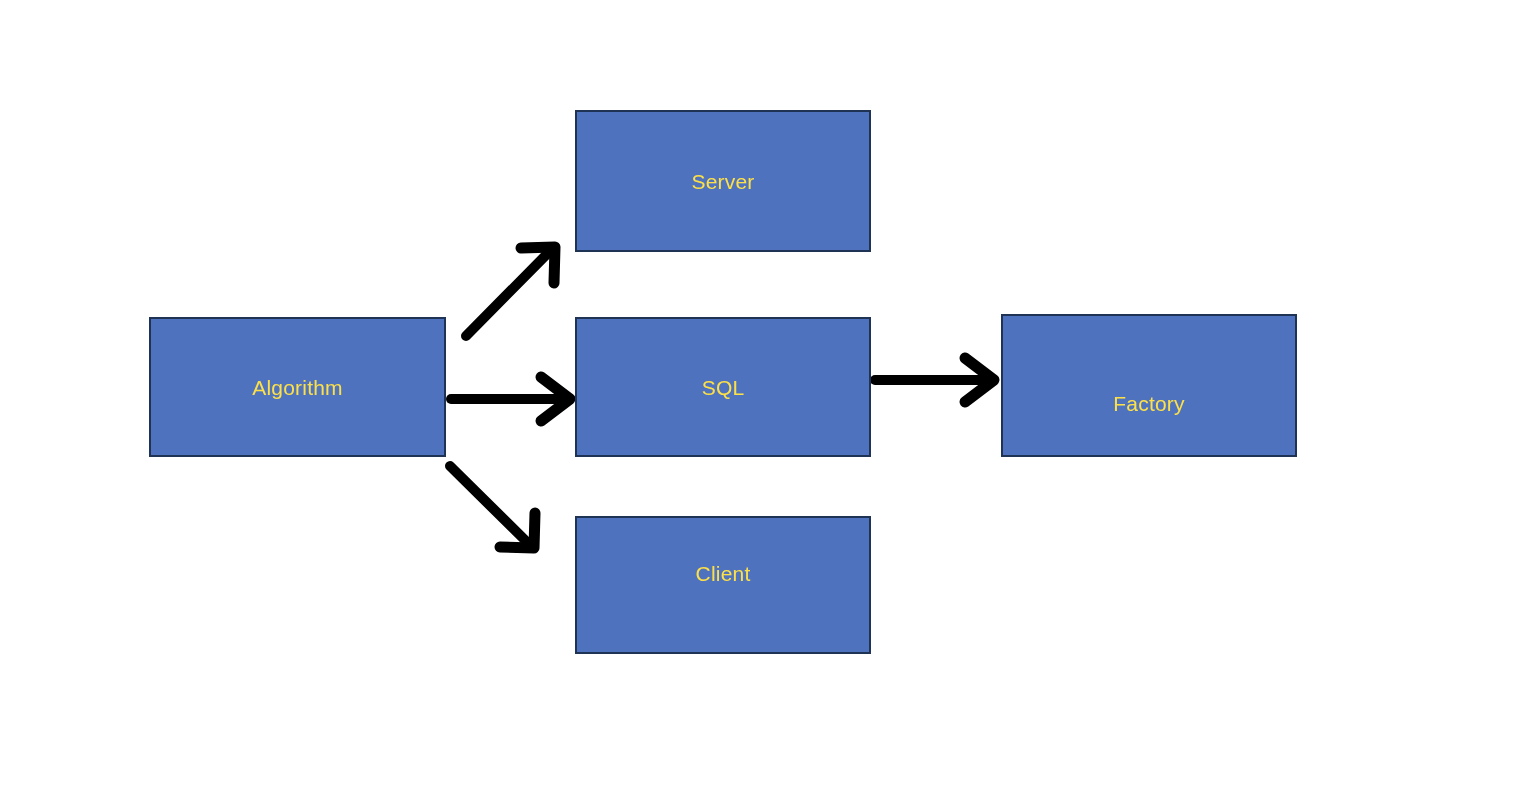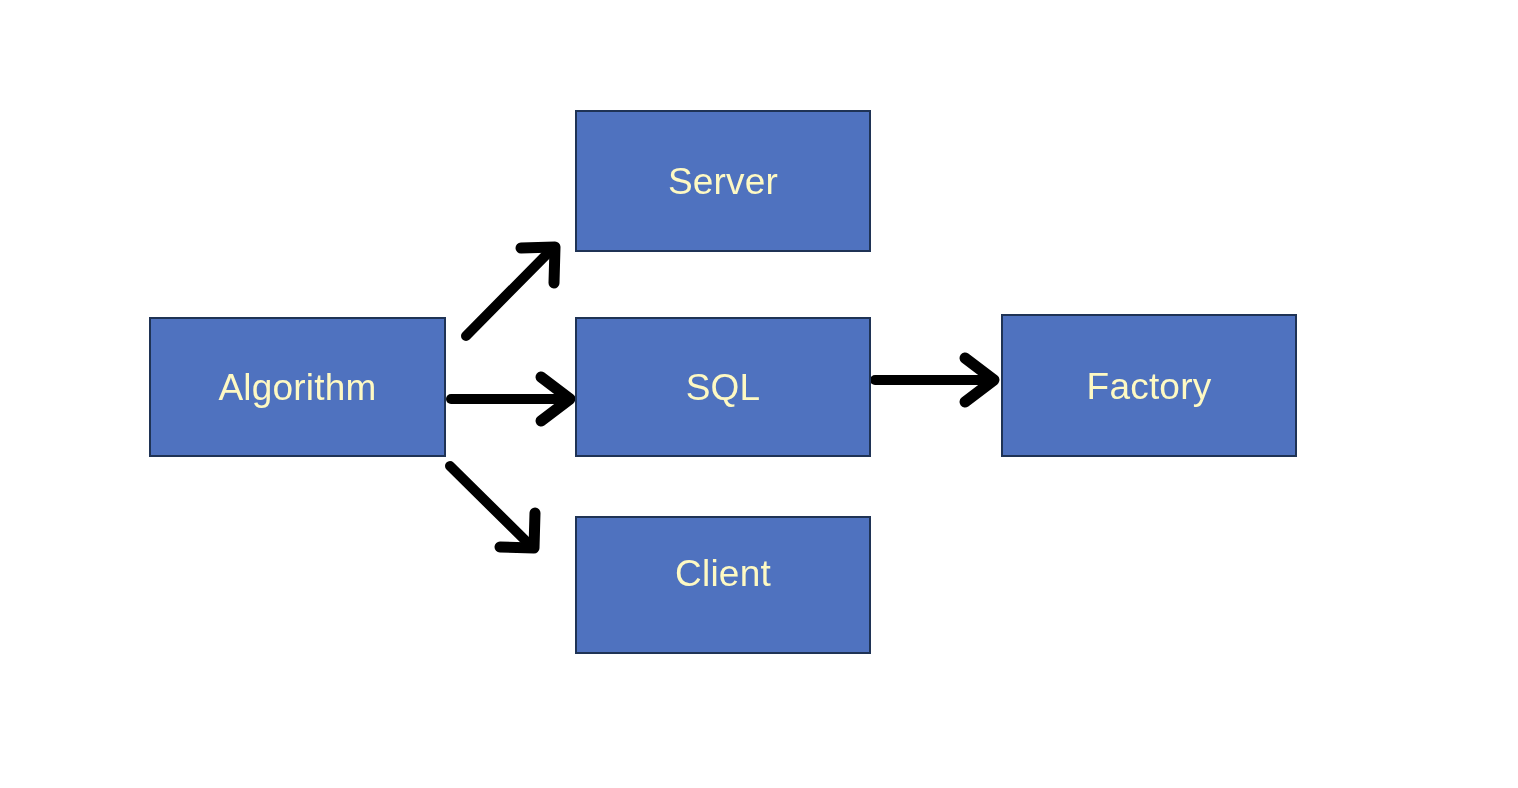--- a/index.html
+++ b/index.html
@@ -21,40 +21,40 @@
   .node {
     position: absolute;
     box-sizing: border-box;
     background: #4F72BF;
     border: 2px solid #1F3355;
     display: flex;
     align-items: center;
     justify-content: center;
   }
   .node-label {
-    color: #fef9c3;
+    color: #fde047;
     font-family: "Liberation Sans", sans-serif;
-    font-size: 37px;
+    font-size: 21px;
     font-weight: 400;
     line-height: 1;
     letter-spacing: 0.2px;
     white-space: nowrap;
     user-select: none;
   }
 
   
   #node-server    { left: 575px; top: 110px; width: 296px; height: 142px; }
   #node-algorithm { left: 149px; top: 317px; width: 297px; height: 140px; }
   #node-sql       { left: 575px; top: 317px; width: 296px; height: 140px; }
   #node-factory   { left: 1001px; top: 314px; width: 296px; height: 143px; }
   #node-client    { left: 575px; top: 516px; width: 296px; height: 138px; }
 
   
   #node-client .node-label { position: relative; top: -12px; }
-  #node-factory .node-label { position: relative; top: 1px; }
+  #node-factory .node-label { position: relative; top: 18px; }
 
   #edges {
     position: absolute;
     left: 0;
     top: 0;
     width: 1518px;
     height: 788px;
     pointer-events: none;
   }
   .edge-line {

